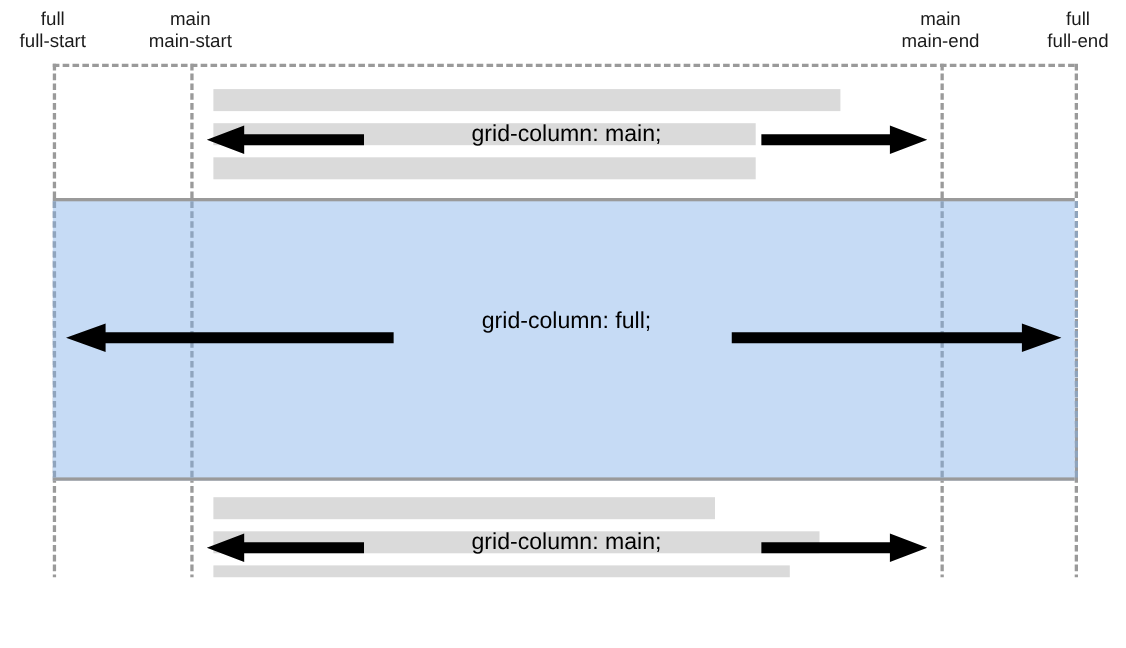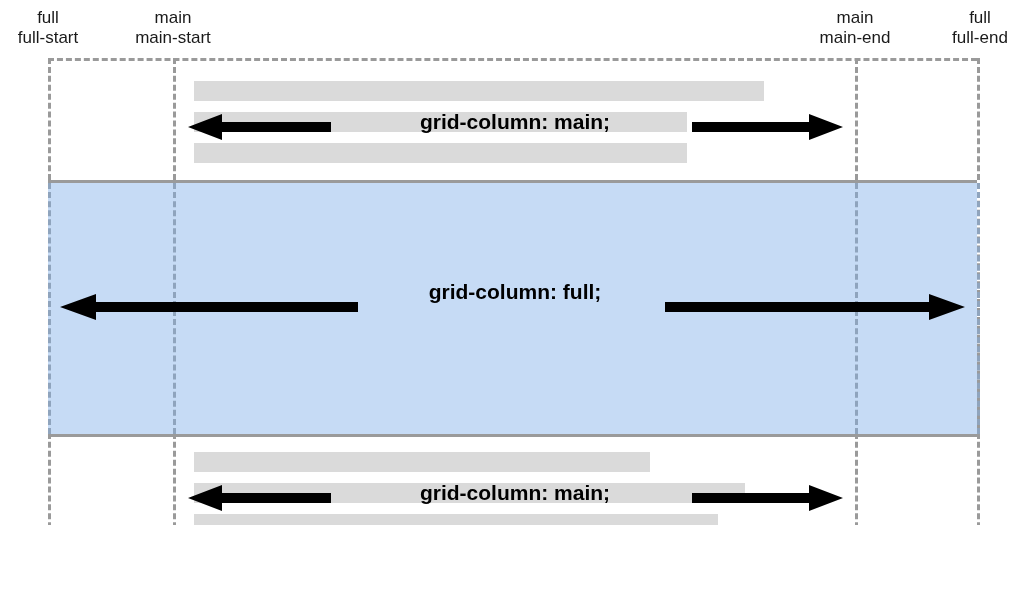--- a/index.html
+++ b/index.html
@@ -64,21 +64,21 @@
   .arrow {
     position: absolute;
     height: 30px;
   }
   .arrow svg { display: block; }
 
   
   .caption {
     position: absolute;
     font-size: 21px;
-    font-weight: bold;
+    font-weight: normal;
     color: #000000;
     white-space: nowrap;
     text-align: center;
     line-height: 24px;
   }
 </style>
 </head>
 <body>
 
 <div id="stage">

